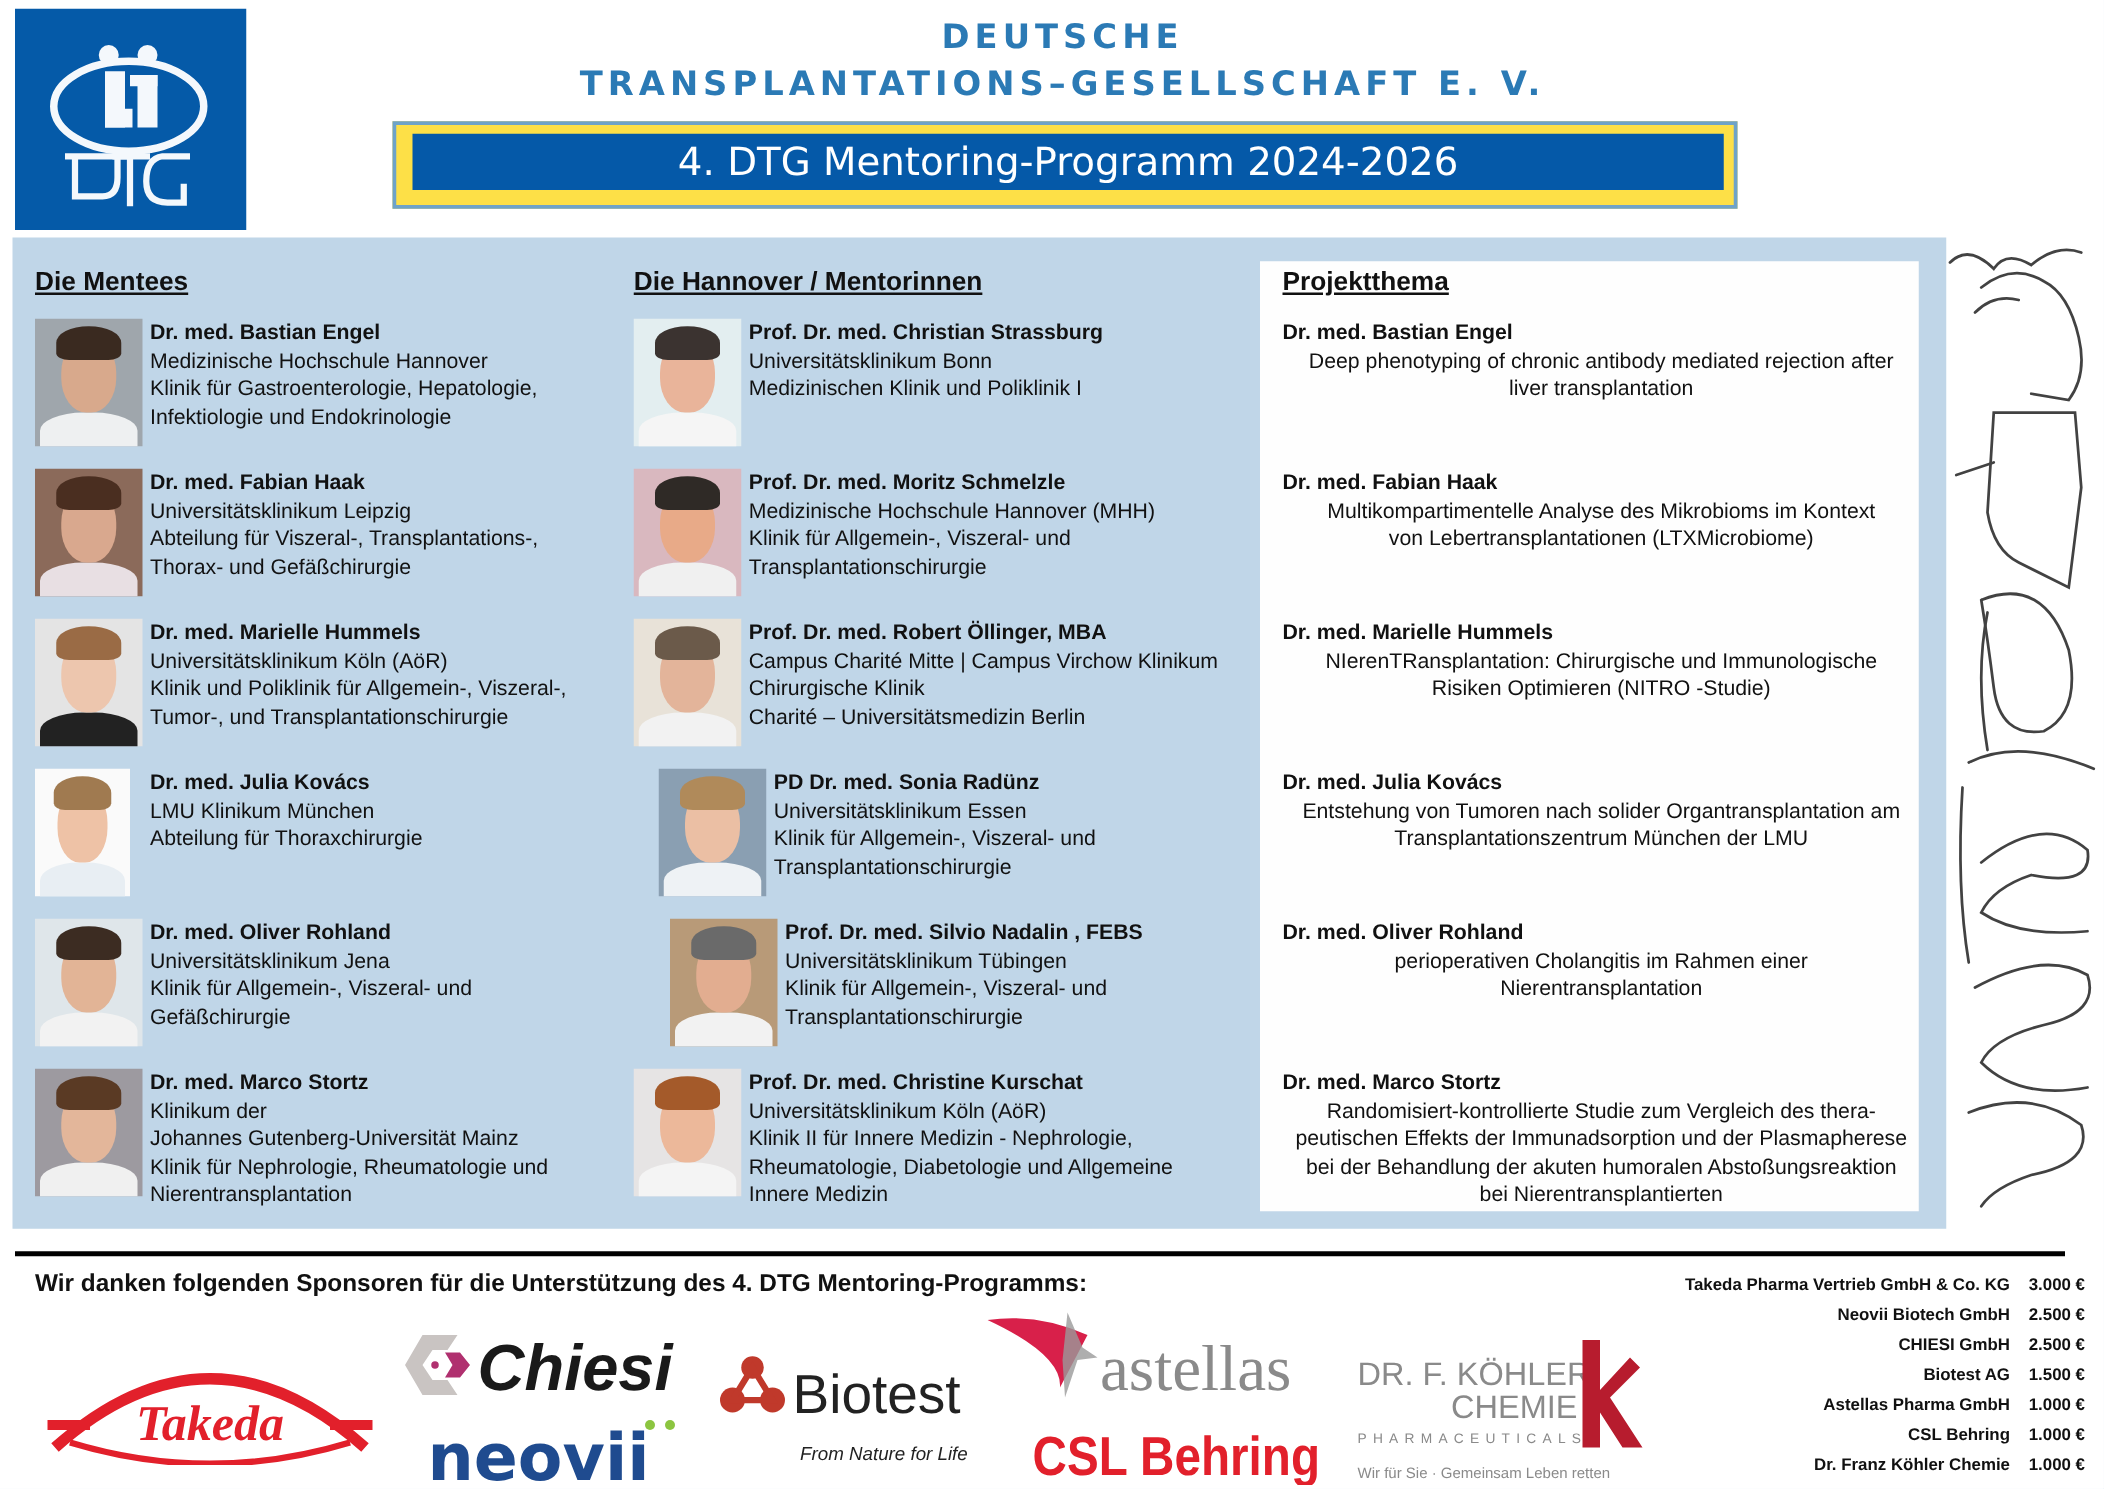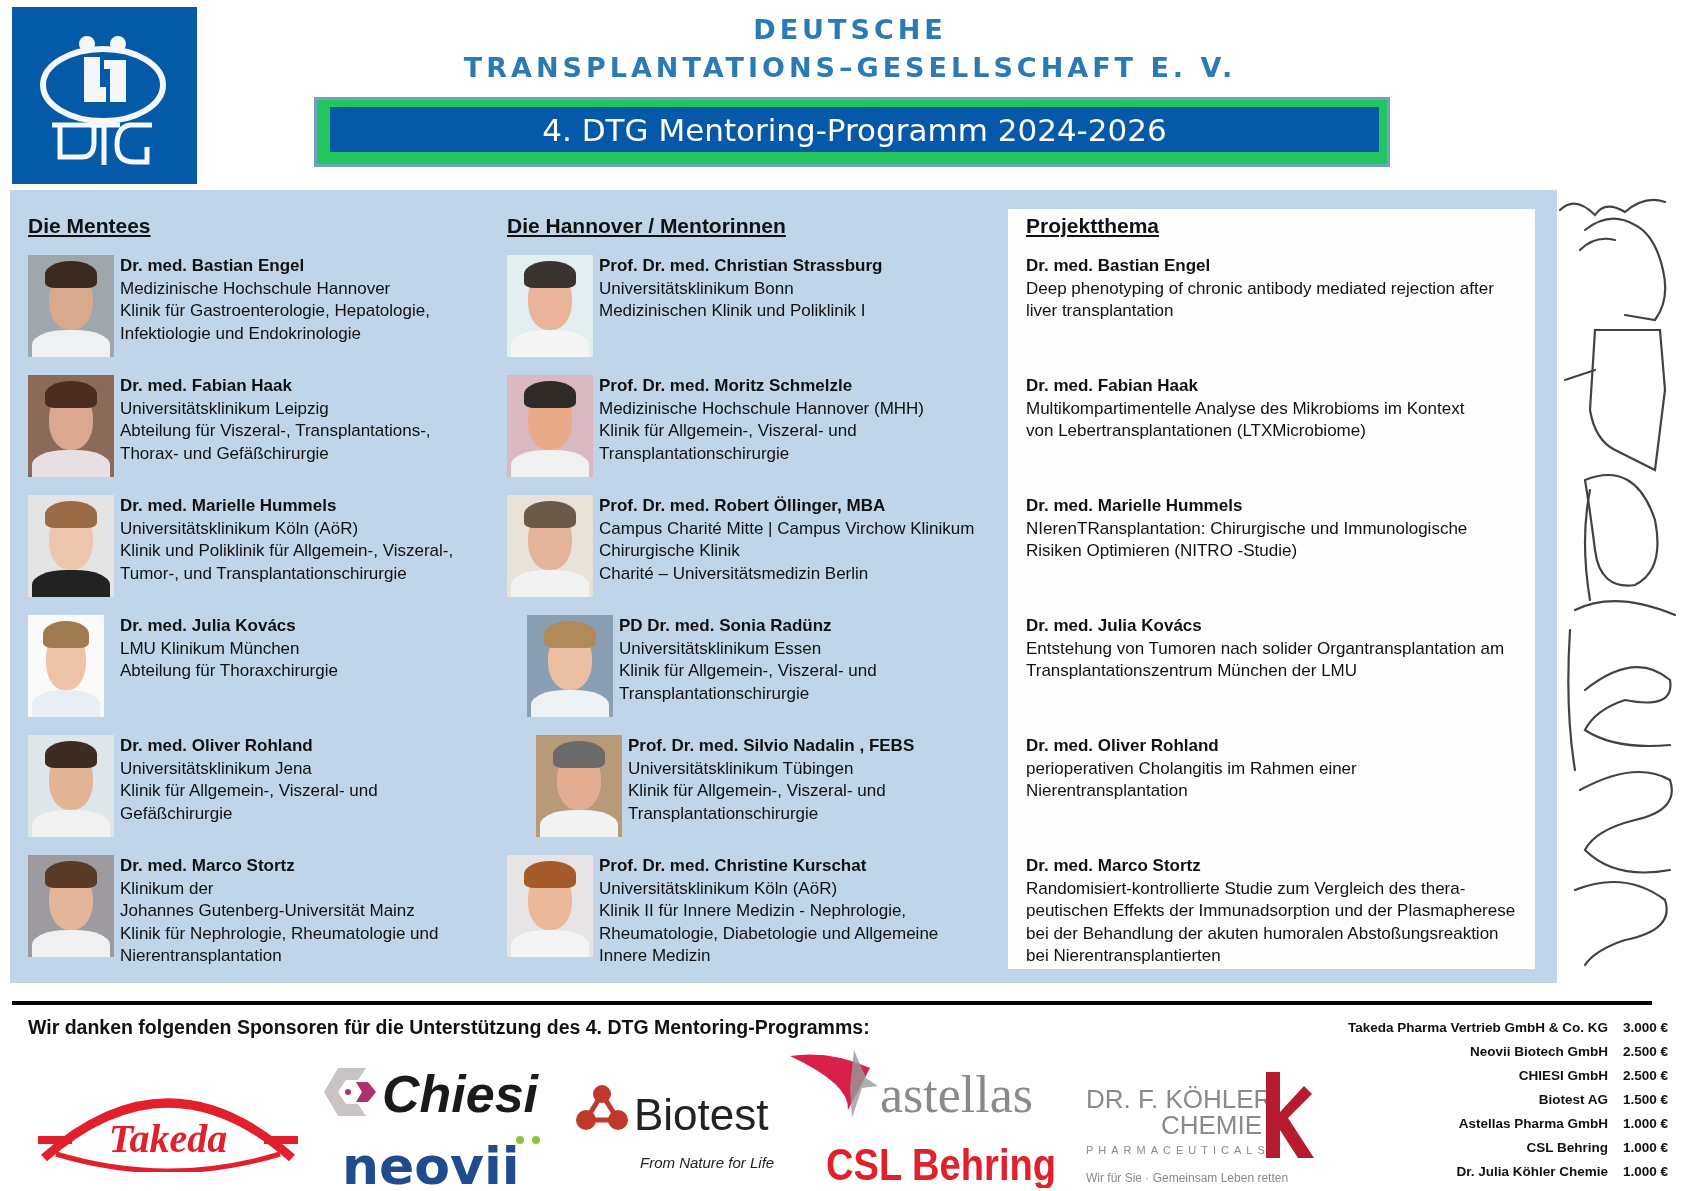--- a/index.html
+++ b/index.html
@@ -10,21 +10,21 @@
   
   .logo { left:12px; top:7px; width:185px; height:177px; background:#055aa8; }
   .logo svg { width:100%; height:100%; display:block; }
 
   
   .org1, .org2 { left:300px; width:1100px; text-align:center; color:#2b7ab5;
          font-family:"DejaVu Sans", sans-serif; font-weight:bold; letter-spacing:4px; }
   .org1 { top:14px; font-size:27px; }
   .org2 { top:52px; font-size:27px; }
 
-  .banner-outer { left:314px; top:97px; width:1076px; height:70px; background:#22c55e;
+  .banner-outer { left:314px; top:97px; width:1076px; height:70px; background:#fde047;
          border:3px solid #6ea3c8; box-sizing:border-box; }
   .banner-inner { position:absolute; left:13px; top:7px; right:8px; bottom:12px;
          background:#0559a8; color:#fff; font-size:31px; text-align:center; line-height:46px;
          font-family:"DejaVu Sans", sans-serif; font-weight:normal; }
 
   
   .panel { left:10px; top:190px; width:1547px; height:793px; background:#c0d6e8; }
   .proj-box { left:1008px; top:209px; width:527px; height:760px; background:#fefefe; }
 
   .col-head { font-size:21px; font-weight:bold; text-decoration:underline; color:#111; }
@@ -34,21 +34,21 @@
   .photo .face { position:absolute; left:24%; top:14%; width:52%; height:60%; border-radius:48% 48% 45% 45%; }
   .photo .hair { position:absolute; left:20%; top:6%; width:60%; height:26%; border-radius:50% 50% 20% 20%; }
   .photo .body { position:absolute; left:5%; bottom:-6%; width:90%; height:32%; border-radius:45% 45% 0 0; }
 
   .txt { font-size:17px; line-height:22.6px; color:#111; white-space:nowrap; }
   .txt .nm { font-weight:bold; display:block; }
   .txt .ln { display:block; }
 
   .topic { position:absolute; left:1026px; width:510px; font-size:17px; line-height:22.6px; }
   .topic .nm { font-weight:bold; display:block; }
-  .topic .ln { display:block; white-space:nowrap; }
+  .topic .ln { display:block; white-space:nowrap;text-align:center; }
 
   
   .drawing { left:1555px; top:190px; width:128px; height:780px; }
 
   
   .divider { left:12px; top:1001px; width:1640px; height:4px; background:#000; }
 
   .thanks { left:28px; top:1016px; font-size:19.5px; font-weight:bold; color:#111; white-space:nowrap; }
 
   
@@ -389,16 +389,16 @@
     </div>
   <div class="sp-row">
       <span class="sp-name">Astellas Pharma GmbH</span>
       <span class="sp-amt">1.000 €</span>
     </div>
   <div class="sp-row">
       <span class="sp-name">CSL Behring</span>
       <span class="sp-amt">1.000 €</span>
     </div>
   <div class="sp-row">
-      <span class="sp-name">Dr. Julia Köhler Chemie</span>
+      <span class="sp-name">Dr. Franz Köhler Chemie</span>
       <span class="sp-amt">1.000 €</span>
     </div>
 </div>
 
 </body></html>

